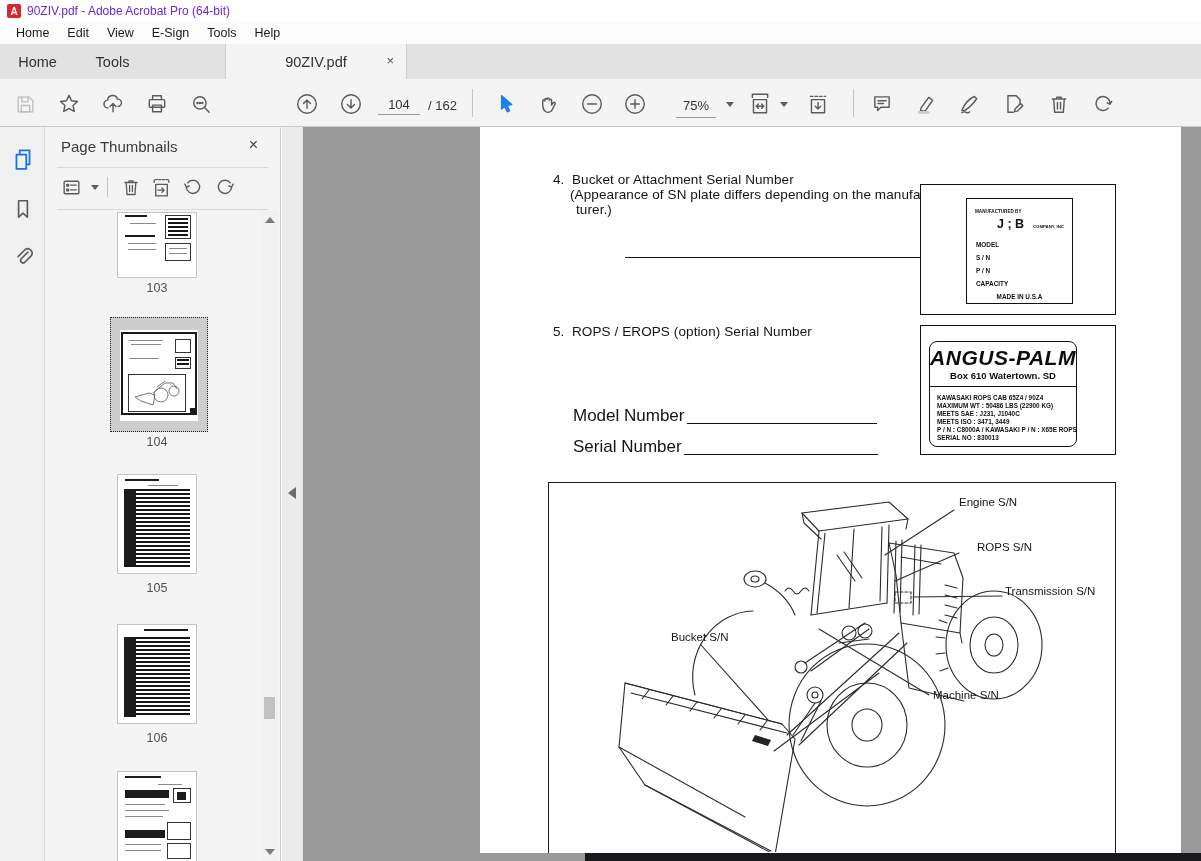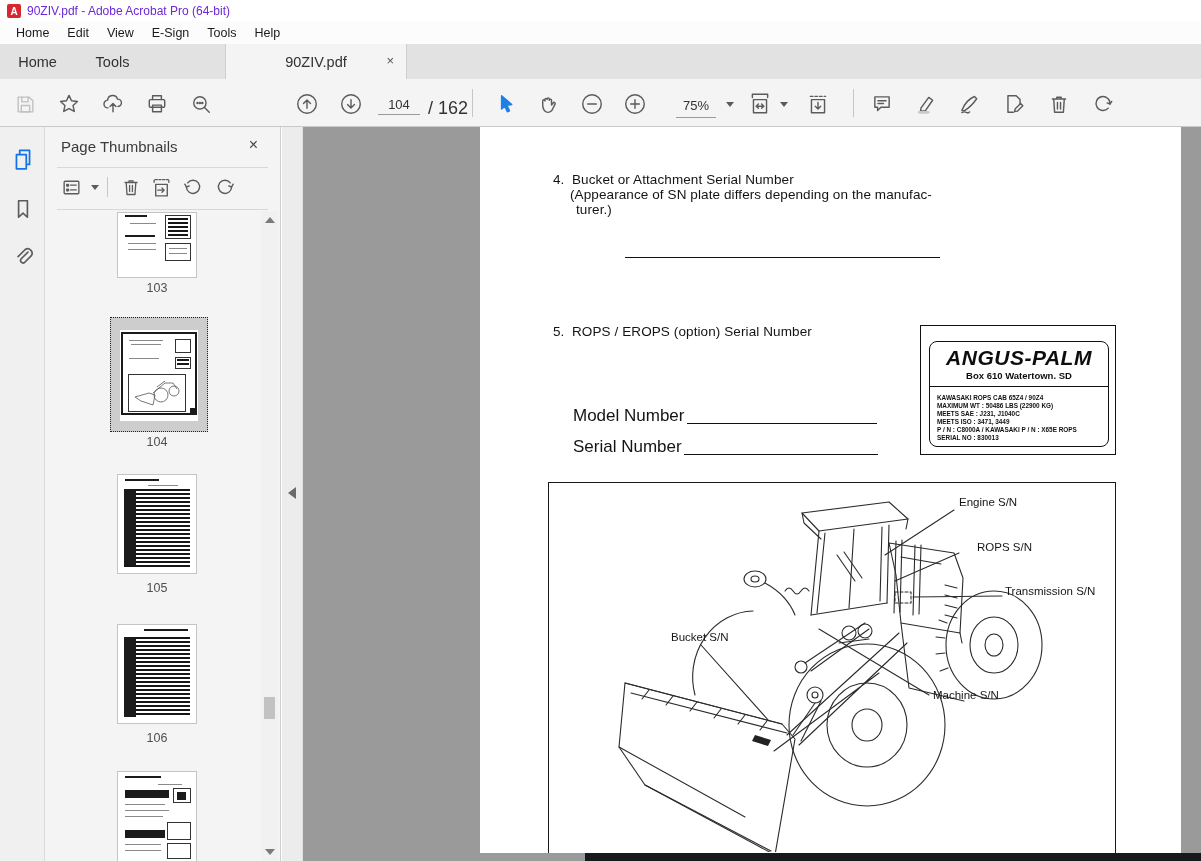--- a/index.html
+++ b/index.html
@@ -23,21 +23,21 @@
   .tab.plain { width:75px; }
   .tab.doc { width:182px; background:#f4f4f4; border-left:1px solid #cfcfcf; border-right:1px solid #cfcfcf; margin-left:75px; position:relative; }
   .tab.doc .close { position:absolute; right:12px; top:9px; font-size:13px; color:#555; }
 
   
   #toolbar { position:relative; height:48px; background:#f4f4f4; border-bottom:1px solid #c9c9c9; }
   .tbi { position:absolute; top:13px; width:24px; height:24px; display:flex; align-items:center; justify-content:center; }
   .tb-divider { position:absolute; top:10px; width:1px; height:28px; background:#c6c6c6; }
   .caret { width:0; height:0; border-left:4px solid transparent; border-right:4px solid transparent; border-top:5px solid #5b5b5b; }
   #page-input { position:absolute; left:378px; top:15px; width:42px; height:21px; border:none; border-bottom:1px solid #9a9a9a; background:transparent; text-align:center; font-size:13px; color:#333; font-family:"Liberation Sans",sans-serif; }
-  #page-count { position:absolute; left:428px; top:19px; font-size:18px; color:#333; }
+  #page-count { position:absolute; left:428px; top:19px; font-size:13px; color:#333; }
   #zoom-level { position:absolute; left:676px; top:19px; width:40px; font-size:13px; color:#333; border-bottom:1px solid #9a9a9a; padding-bottom:4px; text-align:center; }
 
   
   #content { position:absolute; top:127px; left:0; right:0; bottom:0; }
 
   
   #rail { position:absolute; left:0; top:0; width:45px; height:100%; background:#f0f0f0; border-right:1px solid #dadada; }
   .rail-btn { position:absolute; left:11px; width:24px; height:24px; display:flex; align-items:center; justify-content:center; }
 
   
@@ -77,21 +77,21 @@
   #docarea { position:absolute; left:303px; top:0; right:0; height:100%; background:#9a9a9a; }
   #pdfpage { position:absolute; left:177px; top:0; width:701px; height:726px; background:#fff; }
   #bottombar { position:absolute; left:282px; bottom:0; right:0; height:8px; background:#18181d; z-index:5; }
 
   
   .pdf-text { position:absolute; font-size:13.5px; color:#141414; letter-spacing:0.1px; }
   .blank-line { position:absolute; height:1px; background:#111; }
   .plate-outer { position:absolute; left:440px; width:196px; border:1.5px solid #111; background:#fff; }
   #jb-inner { position:absolute; left:45px; top:13px; width:107px; height:106px; border:1.5px solid #111; }
   #jb-inner .t { position:absolute; color:#111; }
-  #angus-inner { position:absolute; left:8px; top:15px; width:180px; height:106px; border:1.5px solid #111; border-radius:8px; }
+  #angus-inner { position:absolute; left:8px; top:15px; width:148px; height:106px; border:1.5px solid #111; border-radius:8px; }
   #angus-inner .brand { position:absolute; left:0; top:4px; width:100%; text-align:center; font-size:21px; font-weight:bold; font-style:italic; color:#0d0d0d; letter-spacing:0.5px; font-family:"Liberation Sans",sans-serif; }
   #angus-inner .addr { position:absolute; left:0; top:28px; width:100%; text-align:center; font-size:9.5px; font-weight:bold; color:#0d0d0d; }
   #angus-inner .sep { position:absolute; left:0; right:0; top:44px; height:1px; background:#111; }
   #angus-inner .ln { position:absolute; left:7px; right:4px; font-size:6.4px; font-weight:bold; color:#101010; white-space:nowrap; }
   #diagram-box { position:absolute; left:68px; top:355px; width:568px; height:371px; border:1px solid #1a1a1a; border-bottom:none; background:#fff; overflow:hidden; }
   .dlabel { position:absolute; font-size:11.5px; color:#161616; white-space:nowrap; }
   .fieldrow { position:absolute; left:93px; display:flex; align-items:flex-end; }
   .fieldrow .lab { font-size:17px; color:#141414;margin-top:36px; }
   .fieldrow .rule { height:1px; background:#111; margin-left:2px; margin-bottom:2px; }
 </style>
@@ -422,20 +422,32 @@
 
   <div id="docarea">
     <div id="pdfpage">
 
       <span class="pdf-text" style="left:73px;top:45px">4.</span>
       <span class="pdf-text" style="left:92px;top:45px">Bucket or Attachment Serial Number</span>
       <span class="pdf-text" style="left:90px;top:60px">(Appearance of SN plate differs depending on the manufac-</span>
       <span class="pdf-text" style="left:96px;top:75px">turer.)</span>
       <div class="blank-line" style="left:145px;top:130px;width:315px"></div>
 
+      <div class="plate-outer" style="top:57px;height:131px">
+        <div id="jb-inner">
+          <span class="t" style="left:8px;top:10px;font-size:4.6px;font-weight:bold">MANUFACTURED BY</span>
+          <span class="t" style="left:30px;top:18px;font-size:12.5px;font-weight:bold">J ; B</span>
+          <span class="t" style="left:66px;top:25px;font-size:4.3px;font-weight:bold">COMPANY, INC</span>
+          <span class="t" style="left:9px;top:42px;font-size:6.4px;font-weight:bold">MODEL</span>
+          <span class="t" style="left:9px;top:55px;font-size:6.4px;font-weight:bold">S / N</span>
+          <span class="t" style="left:9px;top:68px;font-size:6.4px;font-weight:bold">P / N</span>
+          <span class="t" style="left:9px;top:81px;font-size:6.4px;font-weight:bold">CAPACITY</span>
+          <span class="t" style="left:0;top:94px;width:100%;text-align:center;font-size:6.4px;font-weight:bold">MADE IN U.S.A</span>
+        </div>
+      </div>
 
       <span class="pdf-text" style="left:73px;top:197px">5.</span>
       <span class="pdf-text" style="left:92px;top:197px">ROPS / EROPS (option) Serial Number</span>
 
       <div class="fieldrow" style="top:243px">
         <span class="lab">Model Number</span>
         <div class="rule" style="width:190px"></div>
       </div>
       <div class="fieldrow" style="top:274px">
         <span class="lab">Serial Number</span>

